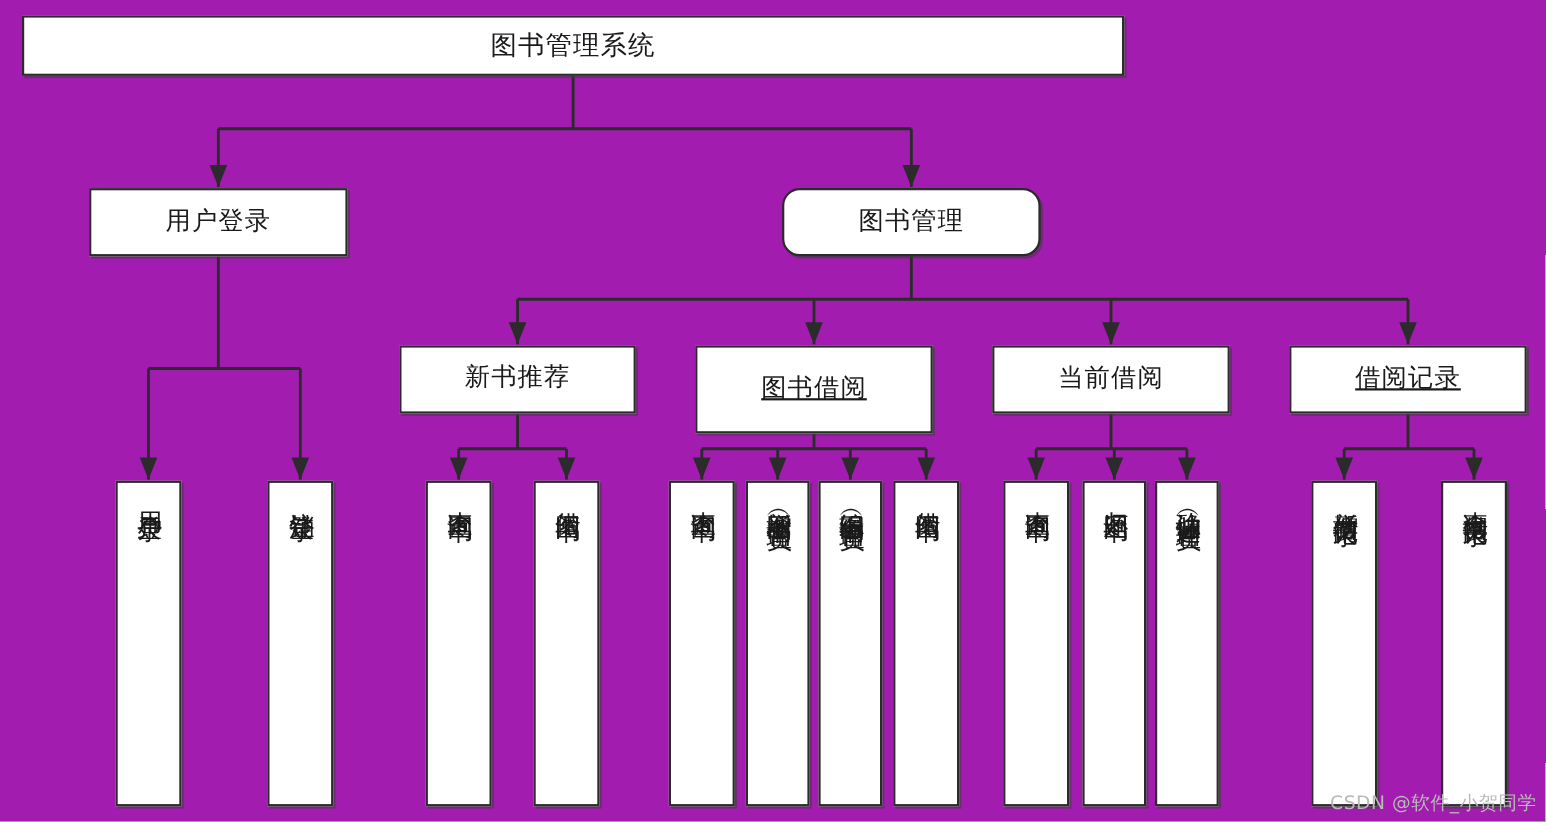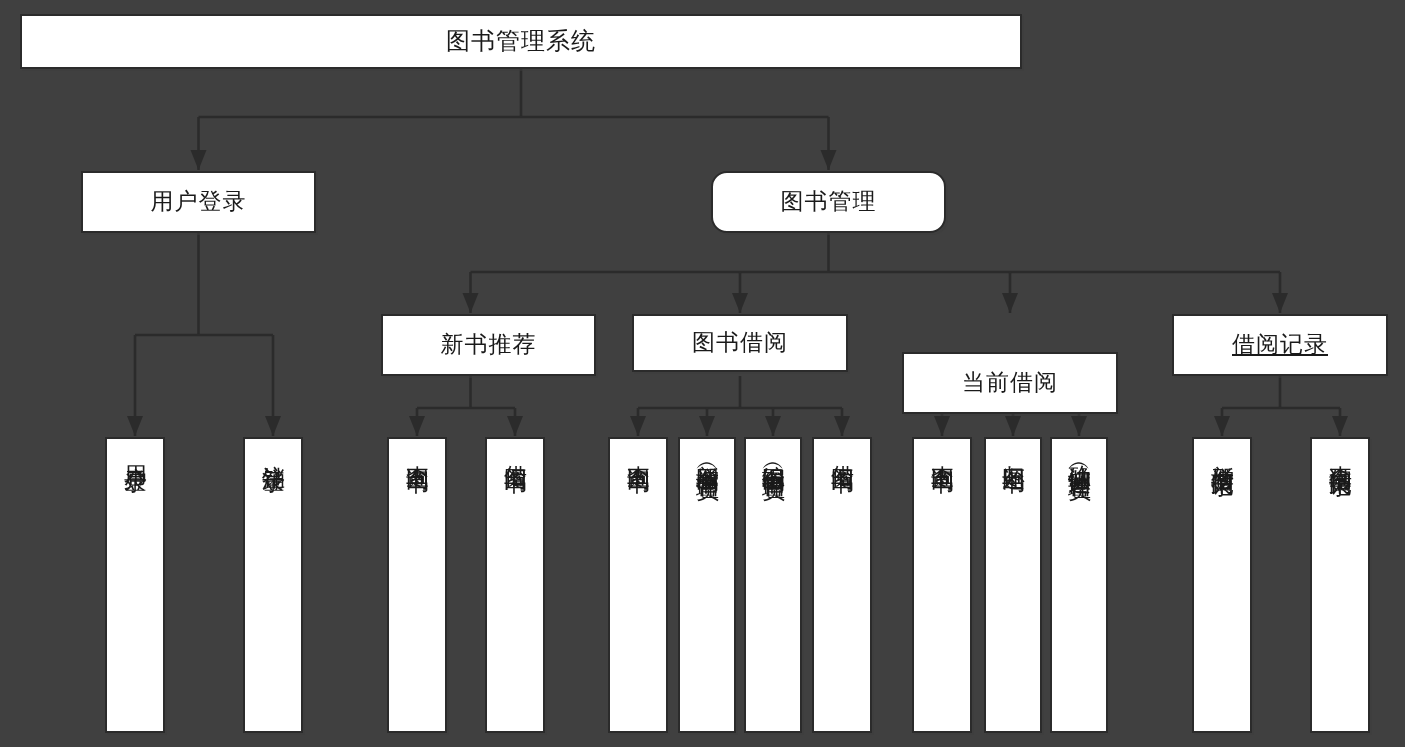--- a/index.html
+++ b/index.html
@@ -7,21 +7,21 @@
     padding: 0;
     background: #ffffff;
   }
   body {
     font-family: "DejaVu Sans", "Liberation Sans", sans-serif;
   }
   #canvas {
     position: relative;
     width: 1405px;
     height: 747px;
-    background: #404040;
+    background: #a21caf;
     overflow: hidden;
   }
   #wires {
     position: absolute;
     left: 0;
     top: 0;
     width: 1405px;
     height: 747px;
     pointer-events: none;
   }
@@ -128,27 +128,27 @@
   <div id="nodes-layer">
       <div class="node horiz root" id="node-root" style="left: 20px; top: 14px; width: 1002px; height: 55px;">
         <span>图书管理系统</span>
       </div>
       <div class="node horiz" id="node-l2_a" style="left: 81px; top: 171px; width: 235px; height: 62px;">
         <span>用户登录</span>
       </div>
       <div class="node horiz" id="node-l2_b" style="left: 711px; top: 171px; width: 235px; height: 62px; border-radius: 16px;">
         <span>图书管理</span>
       </div>
-      <div class="node horiz" id="node-l3_a" style="left: 381px; top: 314px; width: 215px; height: 62px;">
+      <div class="node horiz" id="node-l3_a" style="left: 363px; top: 314px; width: 215px; height: 62px; font-family: Liberation Mono, monospace;">
         <span>新书推荐</span>
       </div>
-      <div class="node horiz" id="node-l3_b" style="left: 632px; top: 314px; width: 216px; height: 58px;">
+      <div class="node horiz" id="node-l3_b" style="left: 632px; top: 314px; width: 216px; height: 80px; text-decoration: underline;">
         <span>图书借阅</span>
       </div>
-      <div class="node horiz" id="node-l3_c" style="left: 902px; top: 314px; width: 216px; height: 62px; margin-top: 38px;">
+      <div class="node horiz" id="node-l3_c" style="left: 902px; top: 314px; width: 216px; height: 62px;">
         <span>当前借阅</span>
       </div>
       <div class="node horiz" id="node-l3_d" style="left: 1172px; top: 314px; width: 216px; height: 62px; text-decoration: underline;">
         <span>借阅记录</span>
       </div>
       <div class="node vert" id="node-leaf_01" style="left: 105px; top: 437px; width: 60px; height: 296px;">
         <span class="vert-text">用户登录</span>
       </div>
       <div class="node vert" id="node-leaf_02" style="left: 243px; top: 437px; width: 60px; height: 296px;">
         <span class="vert-text">注销登录</span>
@@ -180,13 +180,14 @@
       <div class="node vert" id="node-leaf_11" style="left: 1050px; top: 437px; width: 58px; height: 296px;">
         <span class="vert-text">确认归还（管理员）</span>
       </div>
       <div class="node vert" id="node-leaf_12" style="left: 1192px; top: 437px; width: 60px; height: 296px;">
         <span class="vert-text">新增借阅记录</span>
       </div>
       <div class="node vert" id="node-leaf_13" style="left: 1310px; top: 437px; width: 60px; height: 296px;">
         <span class="vert-text">查询借阅记录</span>
       </div>
     </div>
+  <div class="watermark">CSDN @软件_小贺同学</div>
 </div>
 
 </body></html>

